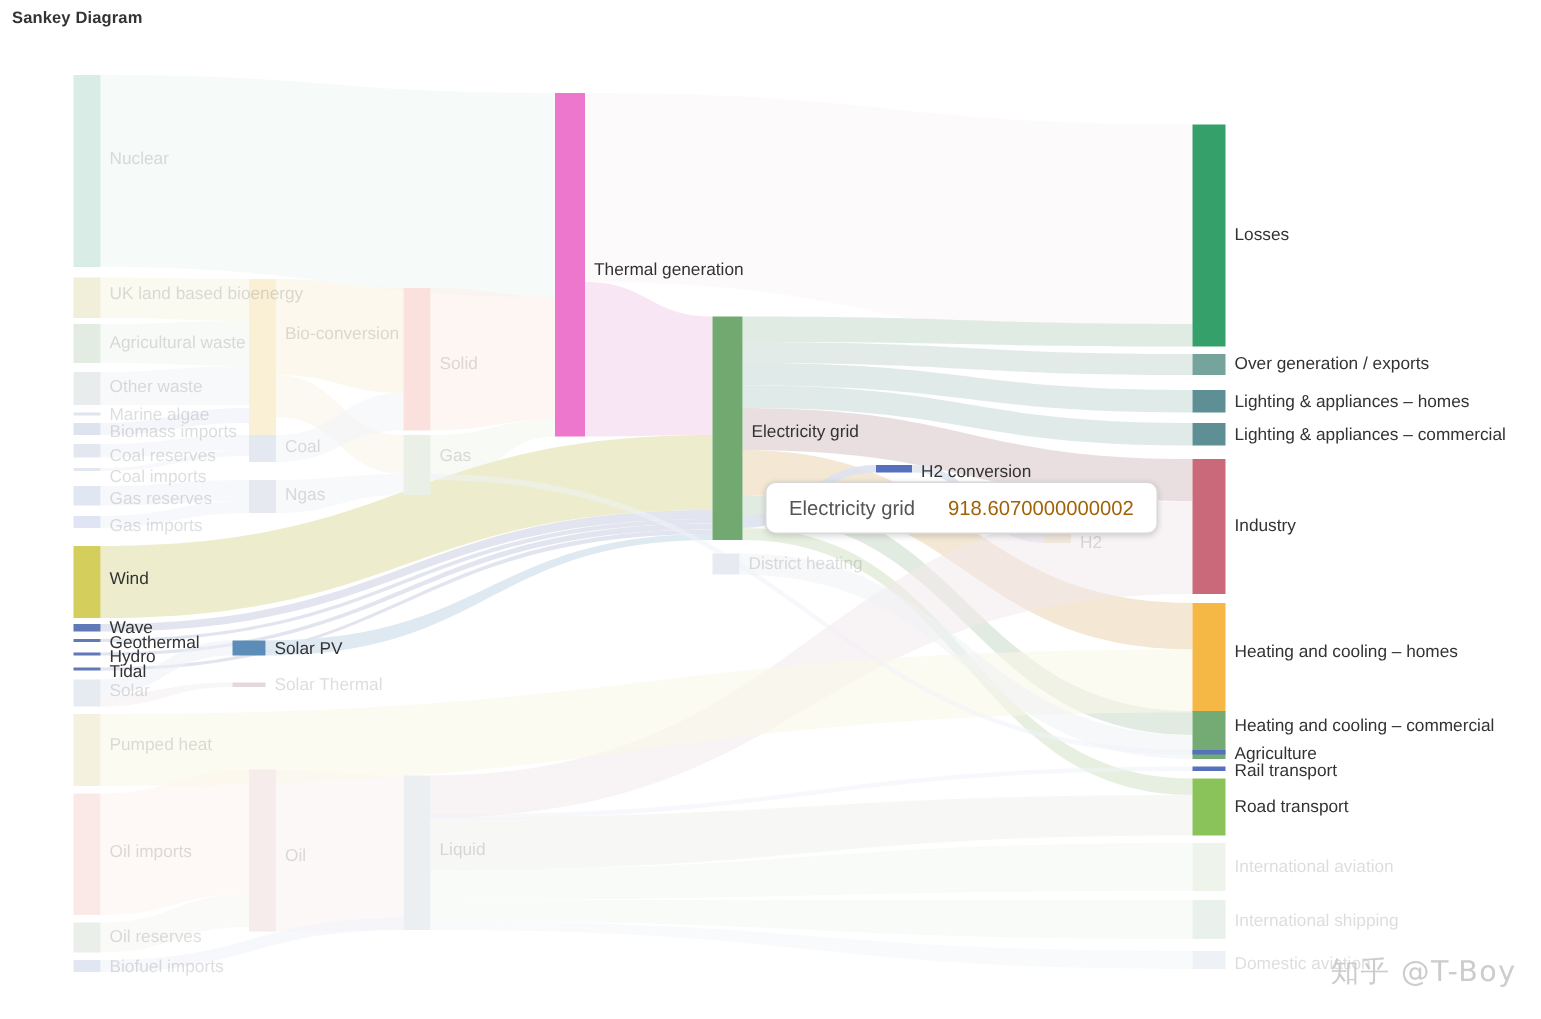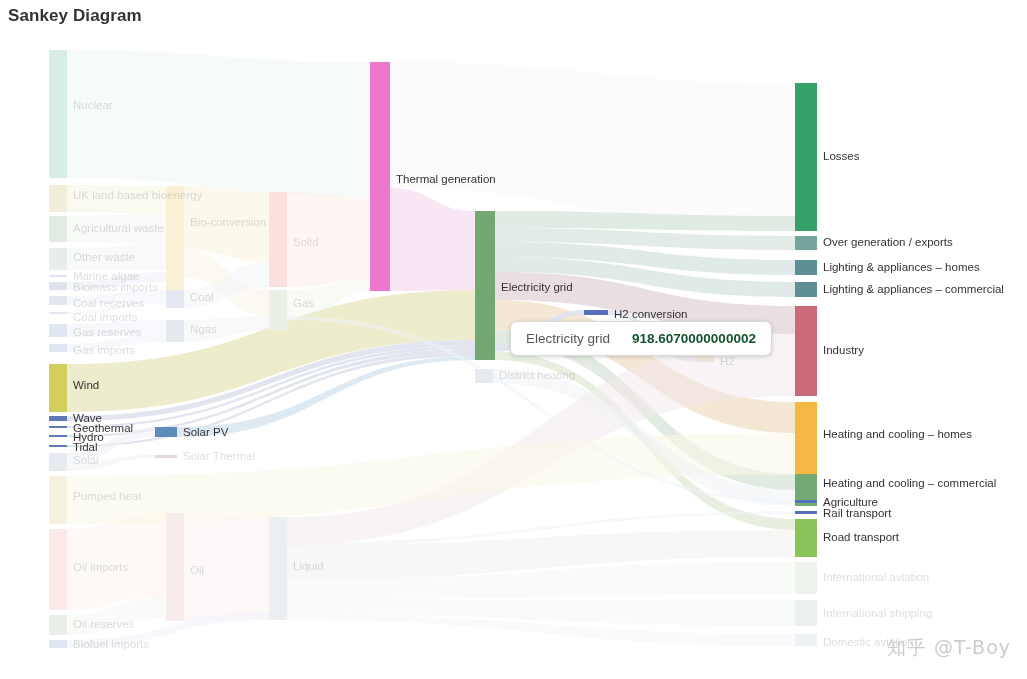--- a/index.html
+++ b/index.html
@@ -4,21 +4,21 @@
 <title>Sankey Diagram</title>
 <style>
   html,body{margin:0;padding:0;background:#ffffff;}
   body{
     width:1027px;height:679px;position:relative;overflow:hidden;
     font-family:"Liberation Sans","DejaVu Sans",sans-serif;
     color:#333333;
   }
   #page-title{
     position:absolute;left:8px;top:6px;
-    font-size:17px;font-weight:bold;color:#333333;
+    font-size:11px;font-weight:bold;color:#333333;
     letter-spacing:.1px;
   }
   #canvas-wrap{position:absolute;left:0;top:0;width:1027px;height:679px;}
   svg#sankey{position:absolute;left:0;top:0;width:1027px;height:679px;}
   .node-label{
     font-family:"Liberation Sans","DejaVu Sans",sans-serif;
     font-size:11.5px;
     fill:#333333;
     dominant-baseline:middle;
   }
@@ -29,21 +29,21 @@
     background:#ffffff;
     border:1px solid #d8d8d8;
     border-radius:7px;
     box-shadow:0 1px 4px rgba(0,0,0,.16);
     padding:9px 15px;
     display:flex;align-items:center;gap:22px;
     font-size:13.5px;
     white-space:nowrap;
   }
   #tooltip .tt-name{color:#555555;}
-  #tooltip .tt-value{color:#14532d;font-weight:bold;}
+  #tooltip .tt-value{color:#a16207;font-weight:normal;}
   #watermark{
     position:absolute;right:16px;bottom:18px;
     font-size:19px;color:#cccccc;
     font-family:"DejaVu Sans","Liberation Sans",sans-serif;
     letter-spacing:1px;
     user-select:none;
   }
 </style>
 </head>
 <body>

